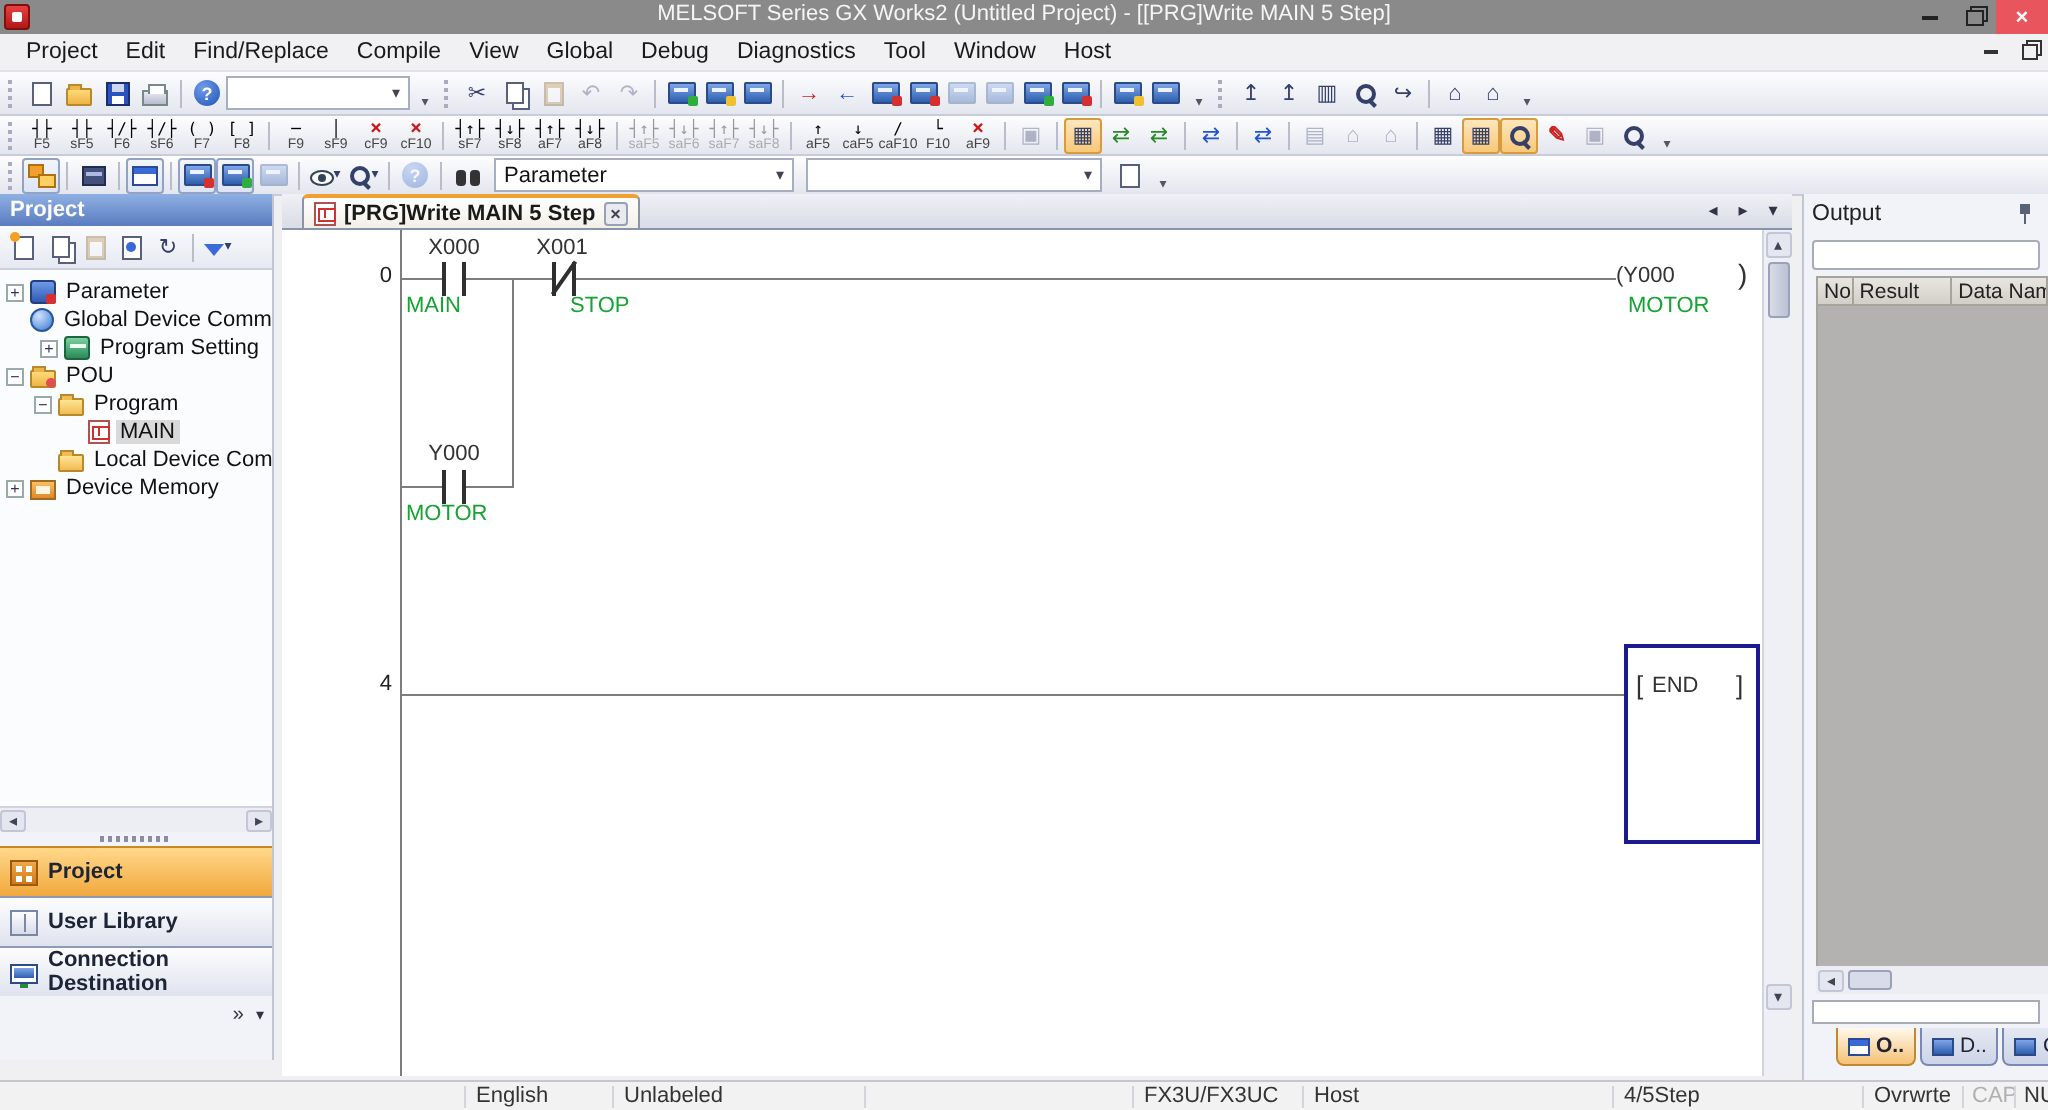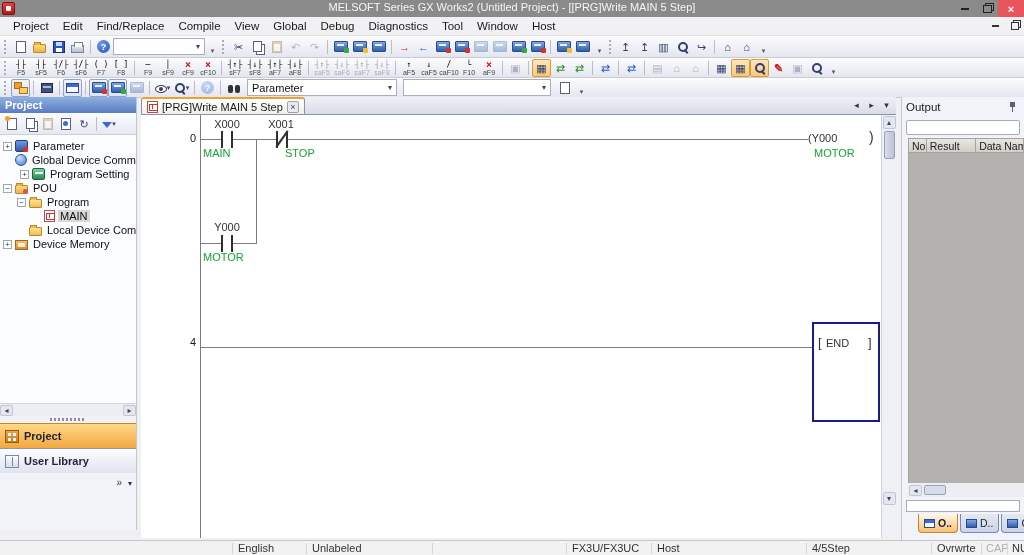--- a/index.html
+++ b/index.html
@@ -164,21 +164,21 @@
   .b-project::before{content:"";position:absolute;left:2px;top:2px;width:3px;height:3px;background:#fff;box-shadow:5px 0 0 #fff,0 5px 0 #fff,5px 5px 0 #fff}
   .b-userlib{background:linear-gradient(#fdfdff,#d8dce8);border:1px solid #7a88a8}
   .b-userlib::before{content:"";position:absolute;left:6px;top:1px;width:1px;height:9px;background:#7a88a8}
   .b-conn{background:#fff;border:1px solid #2a4a88;height:10px;margin-top:1px}
   .b-conn::before{content:"";position:absolute;left:1px;top:1px;right:1px;height:5px;background:linear-gradient(#7fa5e8,#2e5fae)}
   .b-conn::after{content:"";position:absolute;left:4px;bottom:-3px;width:4px;height:2px;background:#2a8a3a}
   .navfoot{height:17px;display:flex;align-items:center;justify-content:flex-end;padding-right:4px;gap:6px;color:#334}
   .chev::before{content:"»";font-size:10px}
   .dnar::before{content:"▾";font-size:8px}
   .tabbar{position:absolute;left:141px;top:97px;width:755px;height:18px;background:linear-gradient(#f0f1f6,#d9dce6);border-bottom:1px solid #8894ac;display:flex;align-items:flex-end}
-  .edittab{height:17px;display:flex;align-items:center;gap:4px;background:linear-gradient(#ffffff,#f2efe6);border:1px solid #8a93a8;border-bottom:none;border-top:2px solid #f0a030;border-radius:3px 3px 0 0;padding:0 5px;font-weight:normal;font-size:11px;color:#1a1a1a}
+  .edittab{height:17px;margin-left:10px;display:flex;align-items:center;gap:4px;background:linear-gradient(#ffffff,#f2efe6);border:1px solid #8a93a8;border-bottom:none;border-top:2px solid #f0a030;border-radius:3px 3px 0 0;padding:0 5px;font-weight:bold;font-size:11px;color:#1a1a1a}
   .tabclose{width:12px;height:12px;border:1px solid #98a0b4;border-radius:2px;background:#e8eaf0;font-size:9px;line-height:10px;text-align:center;color:#445}
   .tabclose::before{content:"×"}
   .tabarrows{position:absolute;right:4px;top:3px;display:flex;gap:4px;color:#334;font-size:9px}
   .tabarrows span{width:11px;text-align:center}
   .canvas{position:absolute;left:141px;top:115px;width:740px;height:423px;background:#fff;overflow:hidden}
   .lline{position:absolute;height:1px;background:#7d7d7d}
   .lvline{position:absolute;width:1px;background:#7d7d7d}
   .lk{position:absolute;width:2px;height:17px;background:#2f2f2f}
   .slash{position:absolute;width:20px;height:2px;background:#2f2f2f;transform:rotate(-55deg)}
   .ldev{position:absolute;font-size:11px;color:#333;width:46px;text-align:center;white-space:nowrap}
@@ -634,20 +634,24 @@
   </div>
   <div class="splitdots"></div>
   <div class="navbtn active">
     <span class="bicon b-project"></span>
     <span>Project</span>
   </div>
   <div class="navbtn">
     <span class="bicon b-userlib"></span>
     <span>User Library</span>
   </div>
+  <div class="navbtn">
+    <span class="bicon b-conn"></span>
+    <span>Connection Destination</span>
+  </div>
   <div class="navfoot">
     <span class="chev"></span>
     <span class="dnar"></span>
   </div>
 </div>
 
 <div class="tabbar">
   <div class="edittab">
     <span class="nicon n-main" style="margin:0"></span>
     <span>[PRG]Write MAIN 5 Step</span>

